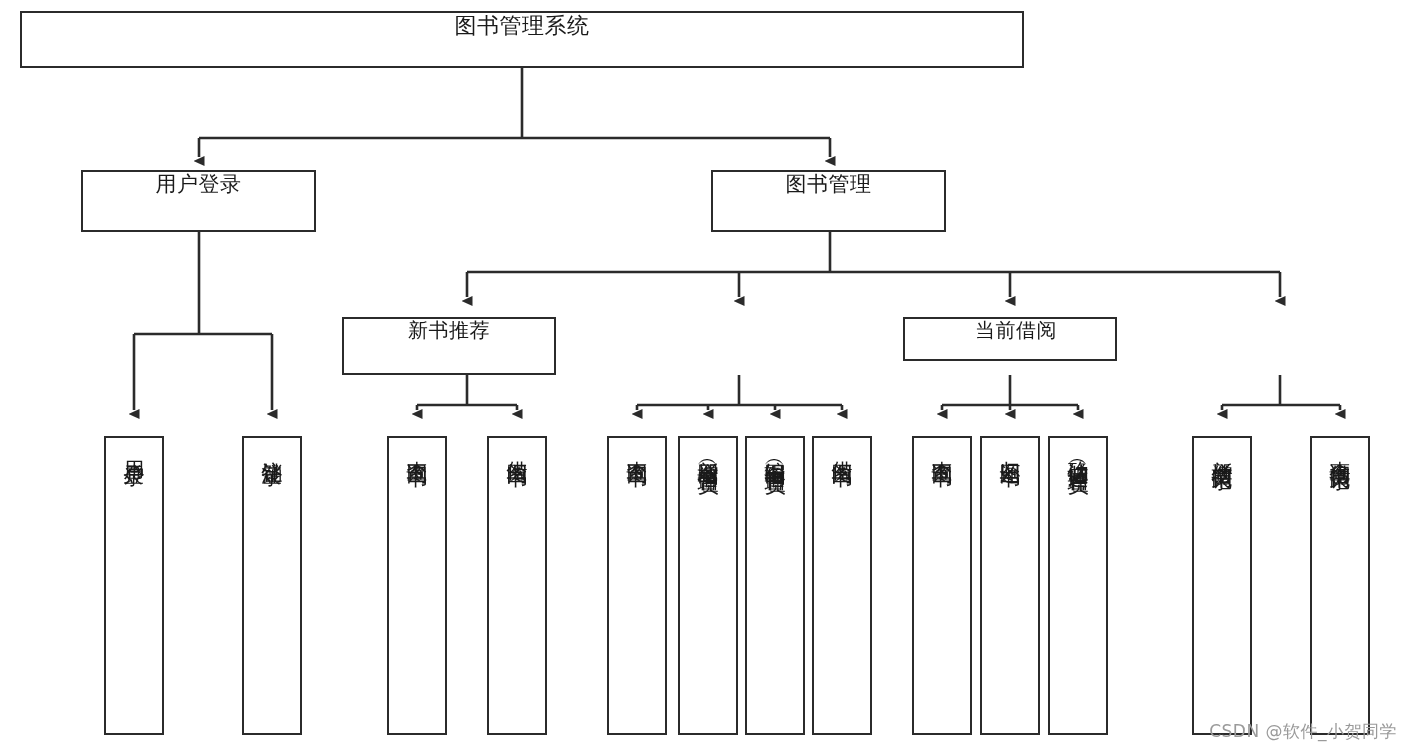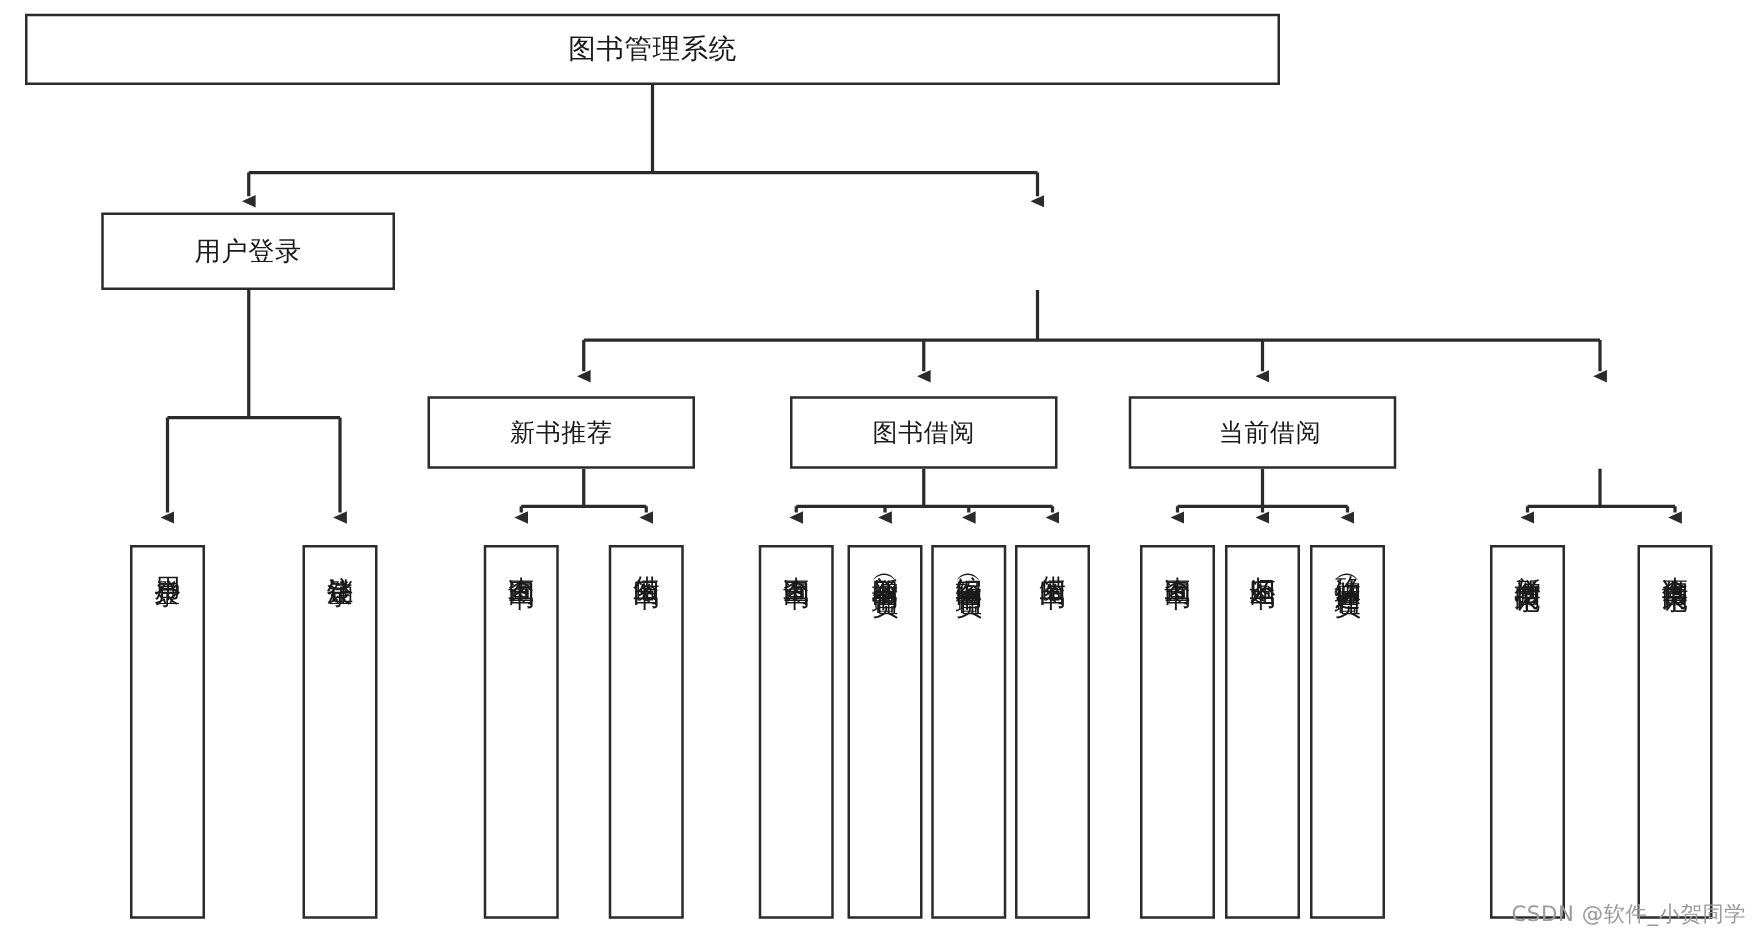--- a/index.html
+++ b/index.html
@@ -10,21 +10,20 @@
   }
   #stage{position:relative;width:1405px;height:747px;background:#fff;}
   svg#wires{position:absolute;left:0;top:0;width:1405px;height:747px;}
 
   .node{
     position:absolute;
     box-sizing:border-box;
     background:#ffffff;
     border:2.5px solid #2b2b2b;
     display:flex;
-    align-items:center;
     justify-content:center;
     color:#1a1a1a;
   }
   .node .lbl{
     display:block;
     text-align:center;
     letter-spacing:0.5px;
     line-height:1.15;
     white-space:pre;
   }
@@ -114,30 +113,30 @@
   </svg>
 
   <div class="node h-node root" style="left:20px;top:11px;width:1004px;height:57px;">
     <span class="lbl">图书管理系统</span>
   </div>
 
   <div class="node h-node lvl2" style="left:81px;top:170px;width:235px;height:62px;">
     <span class="lbl">用户登录</span>
   </div>
 
+  <div class="node h-node lvl2" style="left:711px;top:170px;width:235px;height:62px;">
+    <span class="lbl">图书管理</span>
+  </div>
 
   <div class="node h-node lvl3" style="left:342px;top:317px;width:214px;height:58px;">
     <span class="lbl">新书推荐</span>
   </div>
 
-  <div class="node h-node lvl3" style="left:632px;top:317px;width:214px;height:58px;">
-    <span class="lbl">图书借阅</span>
-  </div>
 
-  <div class="node h-node lvl3" style="left:903px;top:317px;width:214px;height:58px;padding-left:12px;">
+  <div class="node h-node lvl3" style="left:903px;top:317px;width:214px;height:44px;padding-left:12px;">
     <span class="lbl">当前借阅</span>
   </div>
 
 
   <div class="node v-node" style="left:104px;top:436px;width:60px;height:299px;">
     <span class="lbl">用户登录</span>
   </div>
   <div class="node v-node" style="left:242px;top:436px;width:60px;height:299px;">
     <span class="lbl">注销登录</span>
   </div>

